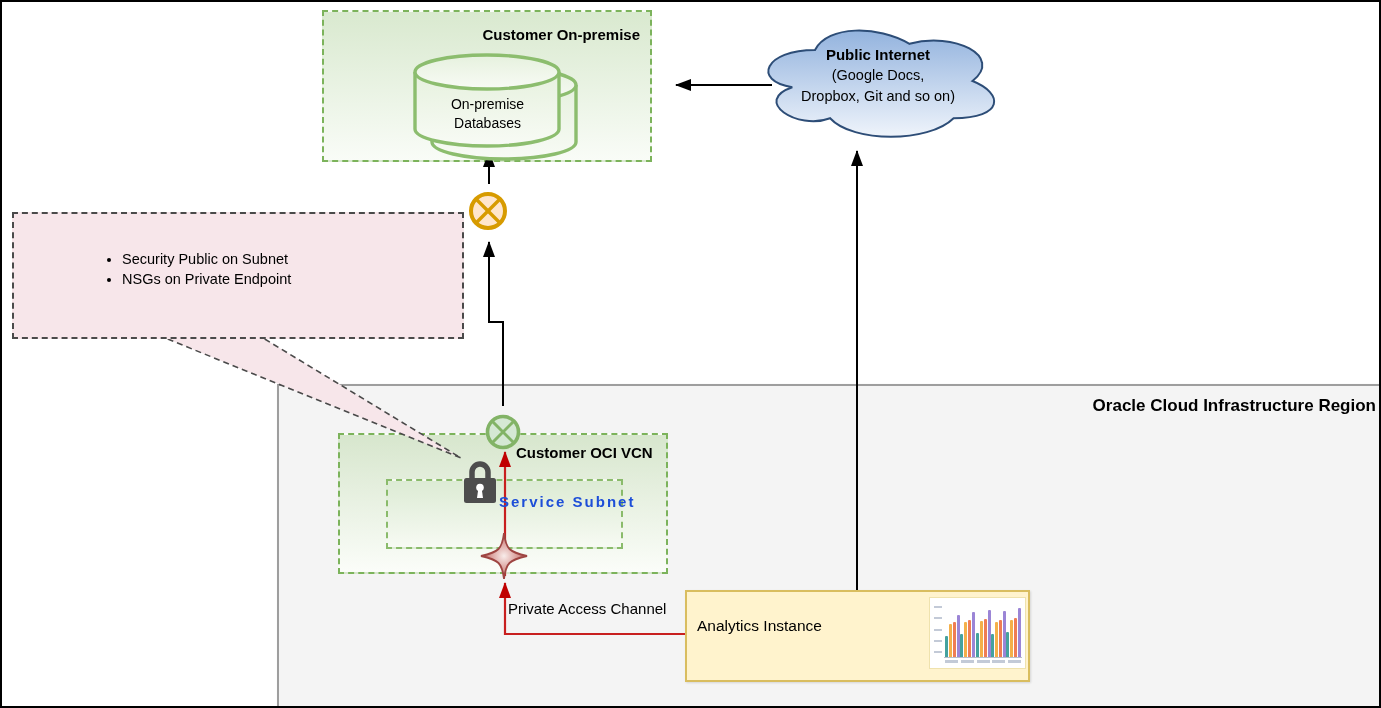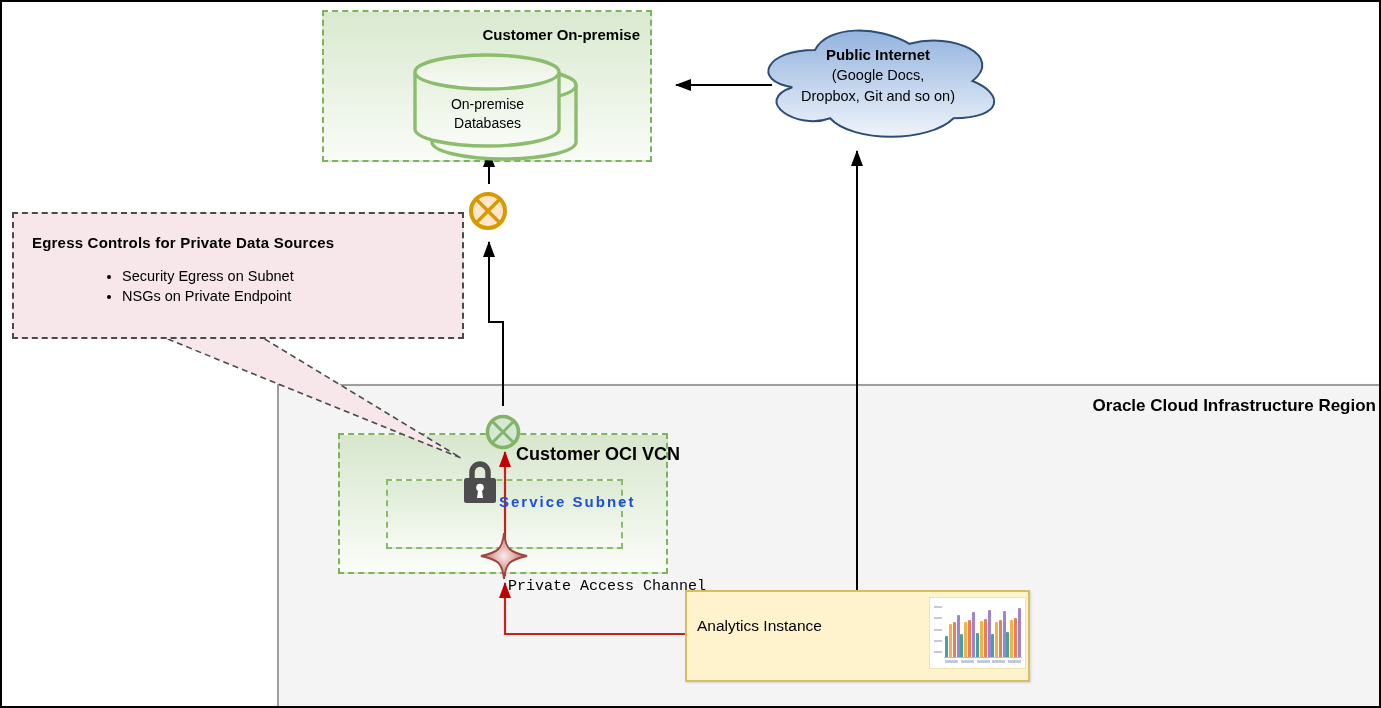--- a/index.html
+++ b/index.html
@@ -37,24 +37,24 @@
     background:#f7e6ea; border:2px dashed #4a4a4a; z-index:6; padding:20px 18px 0 18px; }
   .callout-title { font-size:15px; font-weight:bold; letter-spacing:.2px; }
   .callout-box ul { margin-top:15px; padding-left:90px; }
   .callout-box li { font-size:14.5px; line-height:20px; }
 
   
   .lbl { position:absolute; z-index:7; }
   .db-label { left:413px; top:93px; width:145px; text-align:center; font-size:14px; line-height:19px; }
   .cloud-label { left:765px; top:42px; width:222px; text-align:center; font-size:14.5px; line-height:21px; }
   .cloud-label .t { font-size:15px; font-weight:bold; }
-  .vcn-label { left:514px; top:442px; font-size:18px; font-weight:bold; }
+  .vcn-label { left:514px; top:442px; font-size:15px; font-weight:bold; }
   .subnet-label { left:497px; top:491px; font-size:15px; font-weight:bold;
     letter-spacing:2px; color:#1d4ed8; }
-  .pac-label { left:506px; top:576px; font-size:15px;font-family:Liberation Mono, monospace; }
+  .pac-label { left:506px; top:598px; font-size:15px; }
 
   
   svg.overlay { position:absolute; left:0; top:0; z-index:5; }
 
   
   .chart-thumb { position:absolute; left:242px; top:5px; width:97px; height:72px;
     background:#fff; border:1px solid #efe2ad; display:flex; padding:6px 3px 5px 3px; }
   .chart-thumb .yaxis { width:11px; display:flex; flex-direction:column;
     justify-content:space-between; padding:2px 0 10px 1px; }
   .chart-thumb .ytick { width:8px; height:2px; background:#c3cad7; }
@@ -219,20 +219,19 @@
   <div class="lbl db-label">
     <div>On-premise</div>
     <div>Databases</div>
   </div>
 
   <div class="lbl vcn-label">Customer OCI VCN</div>
   <div class="lbl subnet-label">Service Subnet</div>
   <div class="lbl pac-label">Private Access Channel</div>
 
   <div class="callout-box">
-    <div class="callout-title">Egress Controls for Private Data Sources</div>
     <ul>
-      <li>Security Egress on Subnet</li>
+      <li>Security Public on Subnet</li>
       <li>NSGs on Private Endpoint</li>
     </ul>
   </div>
 
 </div>
 
 </body></html>

